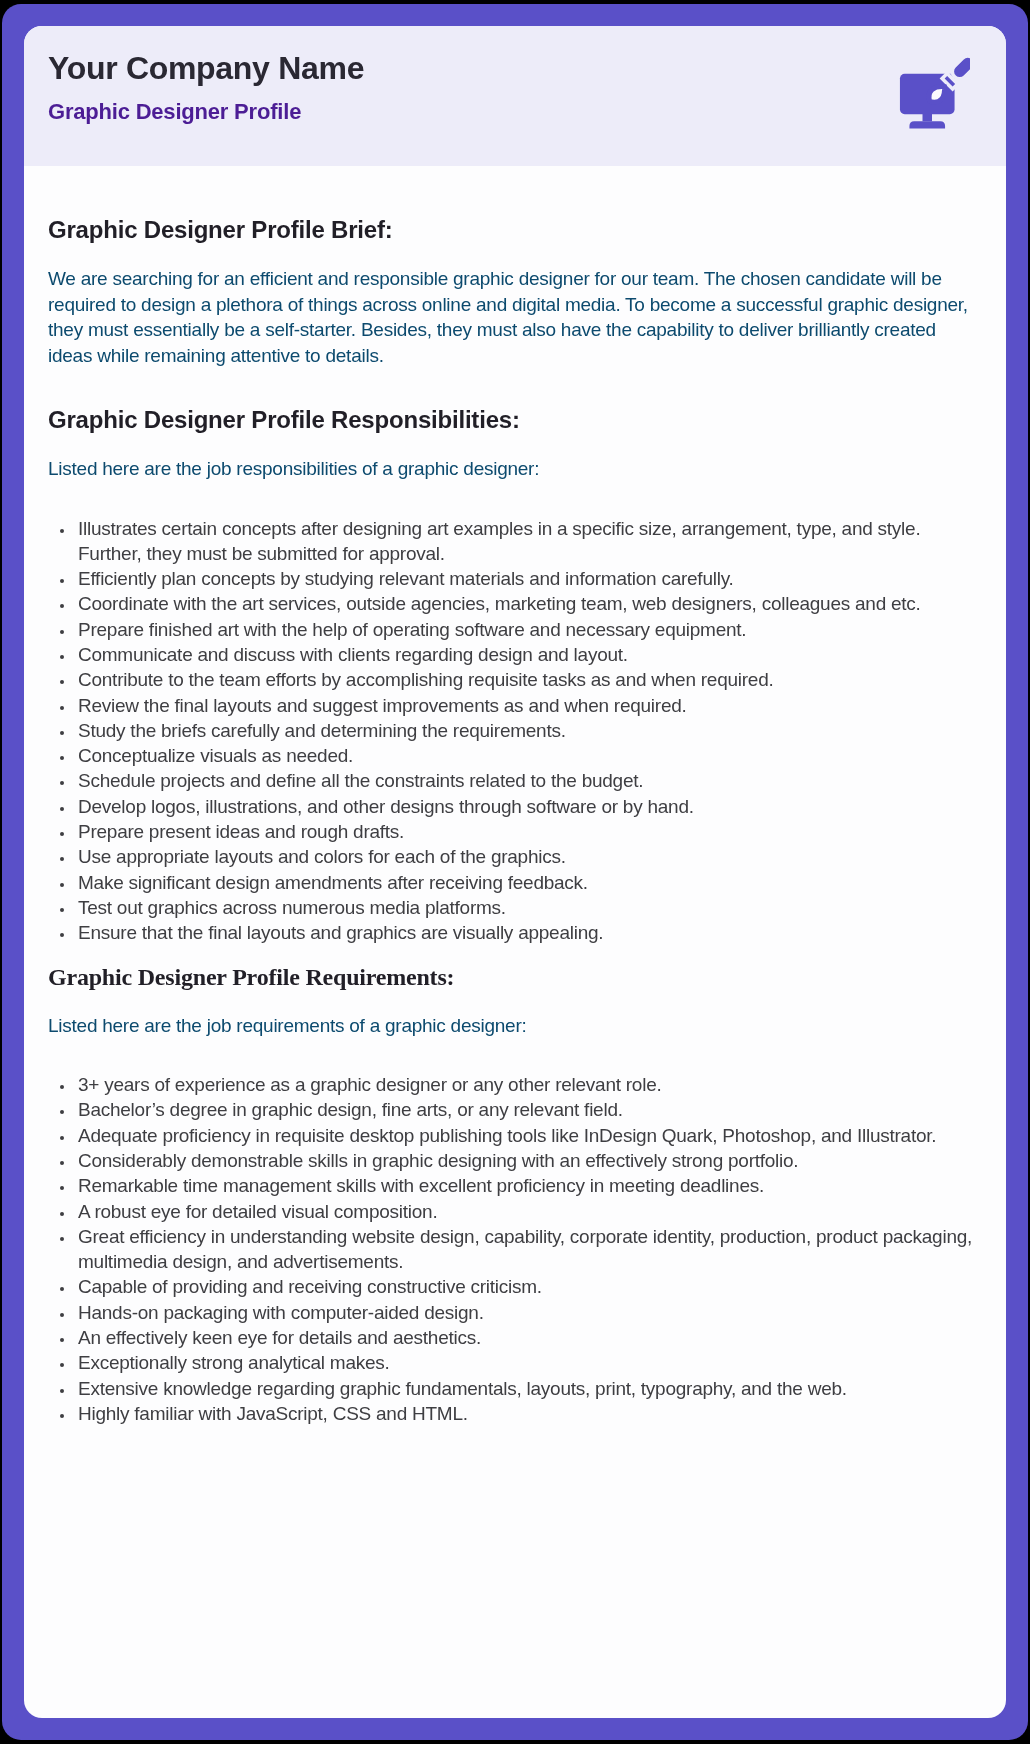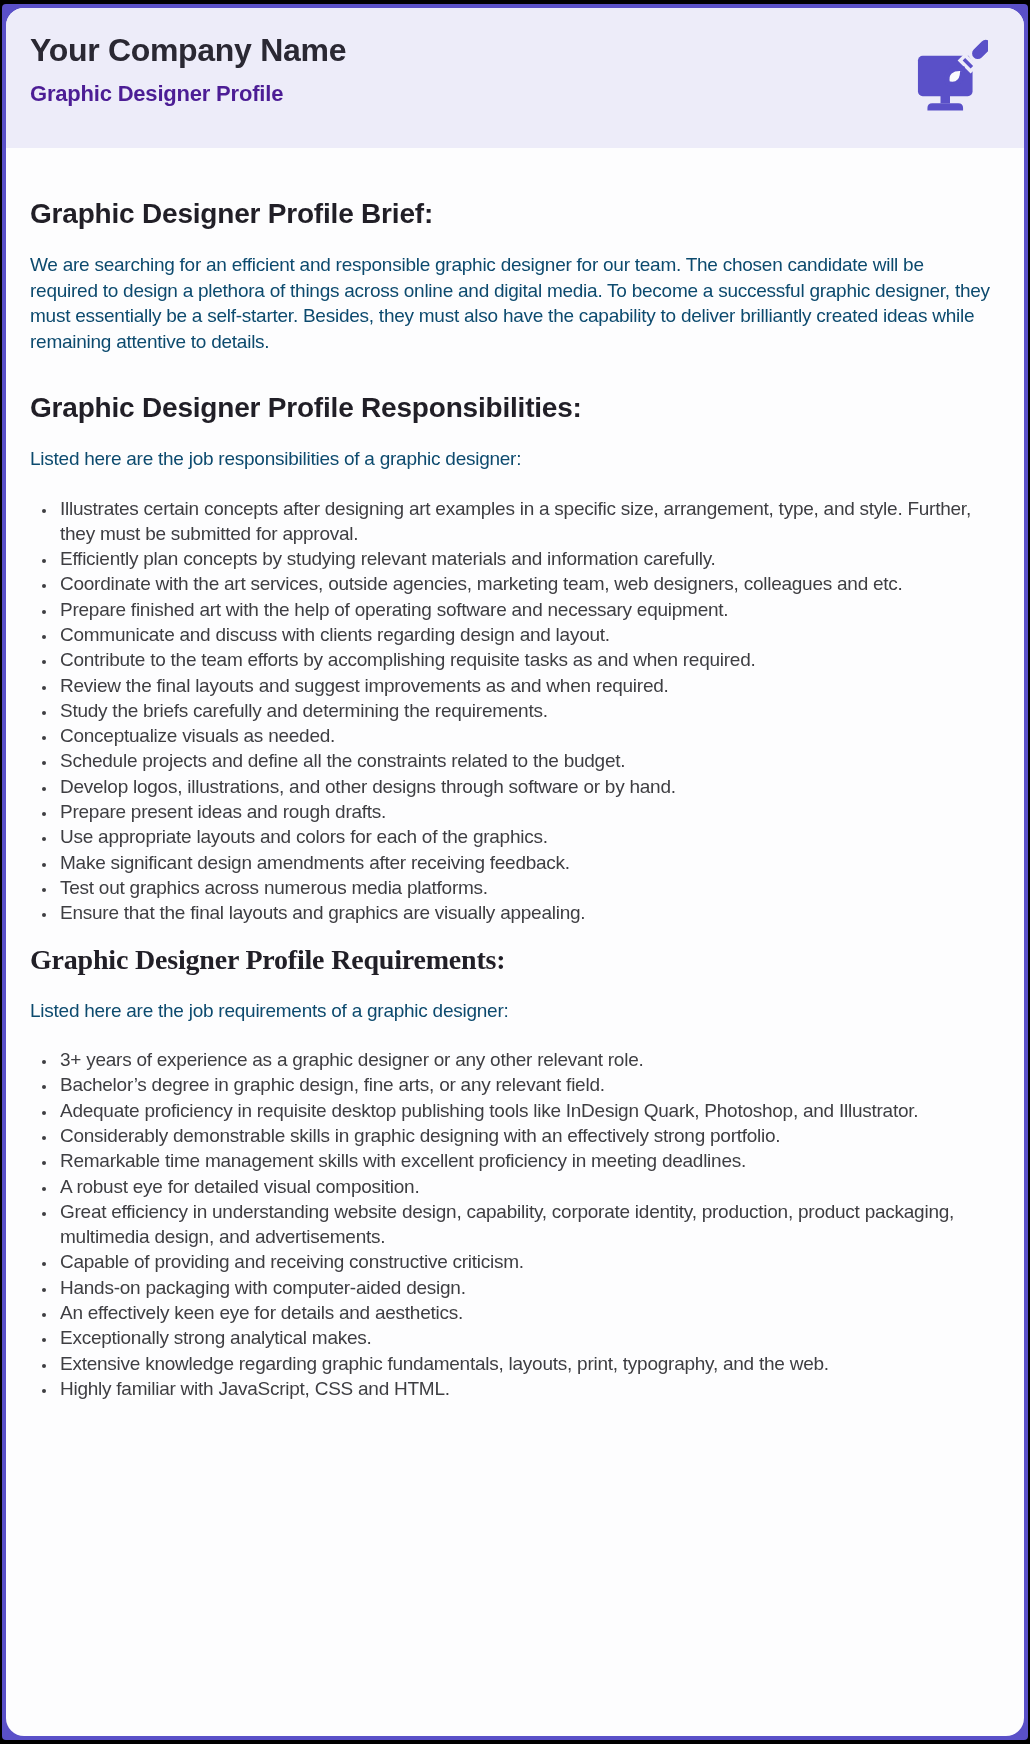--- a/index.html
+++ b/index.html
@@ -12,22 +12,22 @@
   .frame {
     width: 1030px;
     height: 1744px;
     background: #000;
     padding: 4px 2px;
   }
   .card {
     width: 100%;
     height: 100%;
     background: #5a50c8;
-    border-radius: 4px;
-    padding: 4px;
+    border-radius: 19px;
+    padding: 22px;
     display: flex;
     flex-direction: column;
   }
   .inner {
     flex: 1;
     border-radius: 18px;
     overflow: hidden;
     background: #fdfdfe;
     display: flex;
     flex-direction: column;
@@ -53,21 +53,21 @@
     color: #4c1d95;
     letter-spacing: -0.2px;
   }
   .header-icon { margin: 6px 12px 0 0; flex: 0 0 auto; }
   .content {
     flex: 1;
     padding: 16px 24px 40px 24px;
   }
   .section-heading {
     margin: 34px 0 0 0;
-    font-size: 28px;
+    font-size: 24px;
     font-weight: 700;
     color: #211f27;
     letter-spacing: -0.2px;
   }
   .section-heading.first { margin-top: 16px; font-size: 23px; }
   .placeholder-text {
     margin: 24px 0 0 0;
     font-size: 19.5px;
     font-style: italic;
     color: #9c9ca1;
@@ -77,21 +77,21 @@
   }
   .body-text, .intro-text {
     margin: 22px 0 0 0;
     font-size: 19px;
     color: #0c4a6e;
     line-height: 25.5px;
     letter-spacing: -0.25px;
     max-width: 960px;
   }
   ul.bullet-list {
-    margin: 24px 0 0 0;
+    margin: 34px 0 0 0;
     padding: 0 0 0 27px;
     max-width: 950px;
   }
   ul.bullet-list li {
     font-size: 19px;
     color: #3e3e42;
     line-height: 25.3px;
     letter-spacing: -0.25px;
     padding-left: 3px;
     margin: 0;

